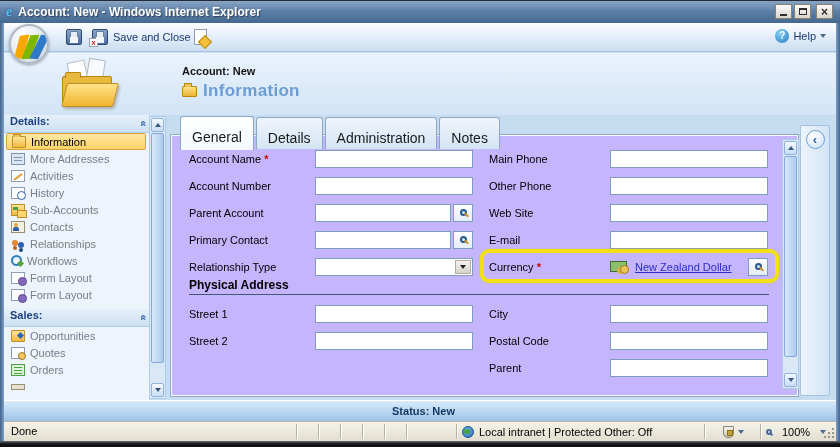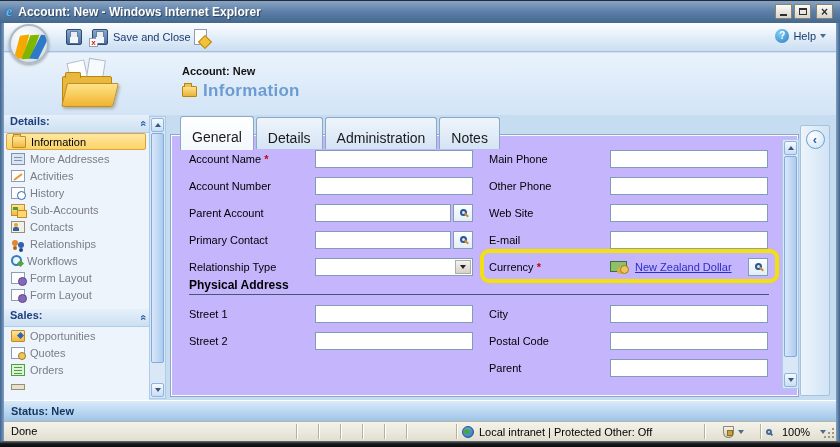--- a/index.html
+++ b/index.html
@@ -165,21 +165,21 @@
 
   
   .assistant-strip{position:absolute;left:796px;top:10px;width:30px;height:271px;
     background:linear-gradient(90deg,#EDF4FB,#D2E4F5);border:1px solid #A5C2DE;border-radius:2px;}
   .collapse-btn{margin:4px auto 0;width:19px;height:19px;border-radius:50%;border:1px solid #6FA0CC;
     background:radial-gradient(circle at 35% 30%,#FFF,#CBE2F6);color:#2B62A8;font:bold 13px/17px "Liberation Sans",sans-serif;text-align:center;}
 
   
   .crm-statusbar{position:absolute;left:4px;right:4px;top:400px;height:21px;
     background:linear-gradient(#D9EAFA,#AACCEC 80%,#9DC2E6);border-top:1px solid #FFF;
-    display:flex;align-items:center;padding-left:7px;font-weight:bold;font-size:11px;color:#12365F;z-index:30;}
+    display:flex;align-items:center;padding-left:7px;font-weight:bold;font-size:11px;color:#12365F;z-index:30;justify-content:center;}
   .ie-statusbar{position:absolute;left:4px;right:4px;top:421px;height:20px;
     background:linear-gradient(#F5F3EA,#E2DECF);border-top:1px solid #B9B5A4;font-size:11px;color:#000;z-index:30;}
   .done{position:absolute;left:7px;top:3px;}
   .seg{position:absolute;top:2px;bottom:2px;border-left:1px solid #B5B1A0;box-shadow:1px 0 0 #FFF;}
   .zone-cell{position:absolute;left:452px;top:0;bottom:0;display:flex;align-items:center;gap:5px;padding-left:6px;}
   .globe{width:12px;height:12px;border-radius:50%;background:radial-gradient(circle at 40% 35%,#6FB3E8,#2A6AB5);
     border:1px solid #1F5490;position:relative;flex:none;}
   .globe::after{content:'';position:absolute;left:1px;top:2px;width:6px;height:5px;border-radius:50%;background:#49A33F;}
   .shield-cell{position:absolute;left:703px;top:0;bottom:0;width:52px;display:flex;align-items:center;justify-content:center;gap:4px;}
   .shield{width:11px;height:12px;background:linear-gradient(#F4F2EA,#CFCaBA);border:1px solid #8A867A;

